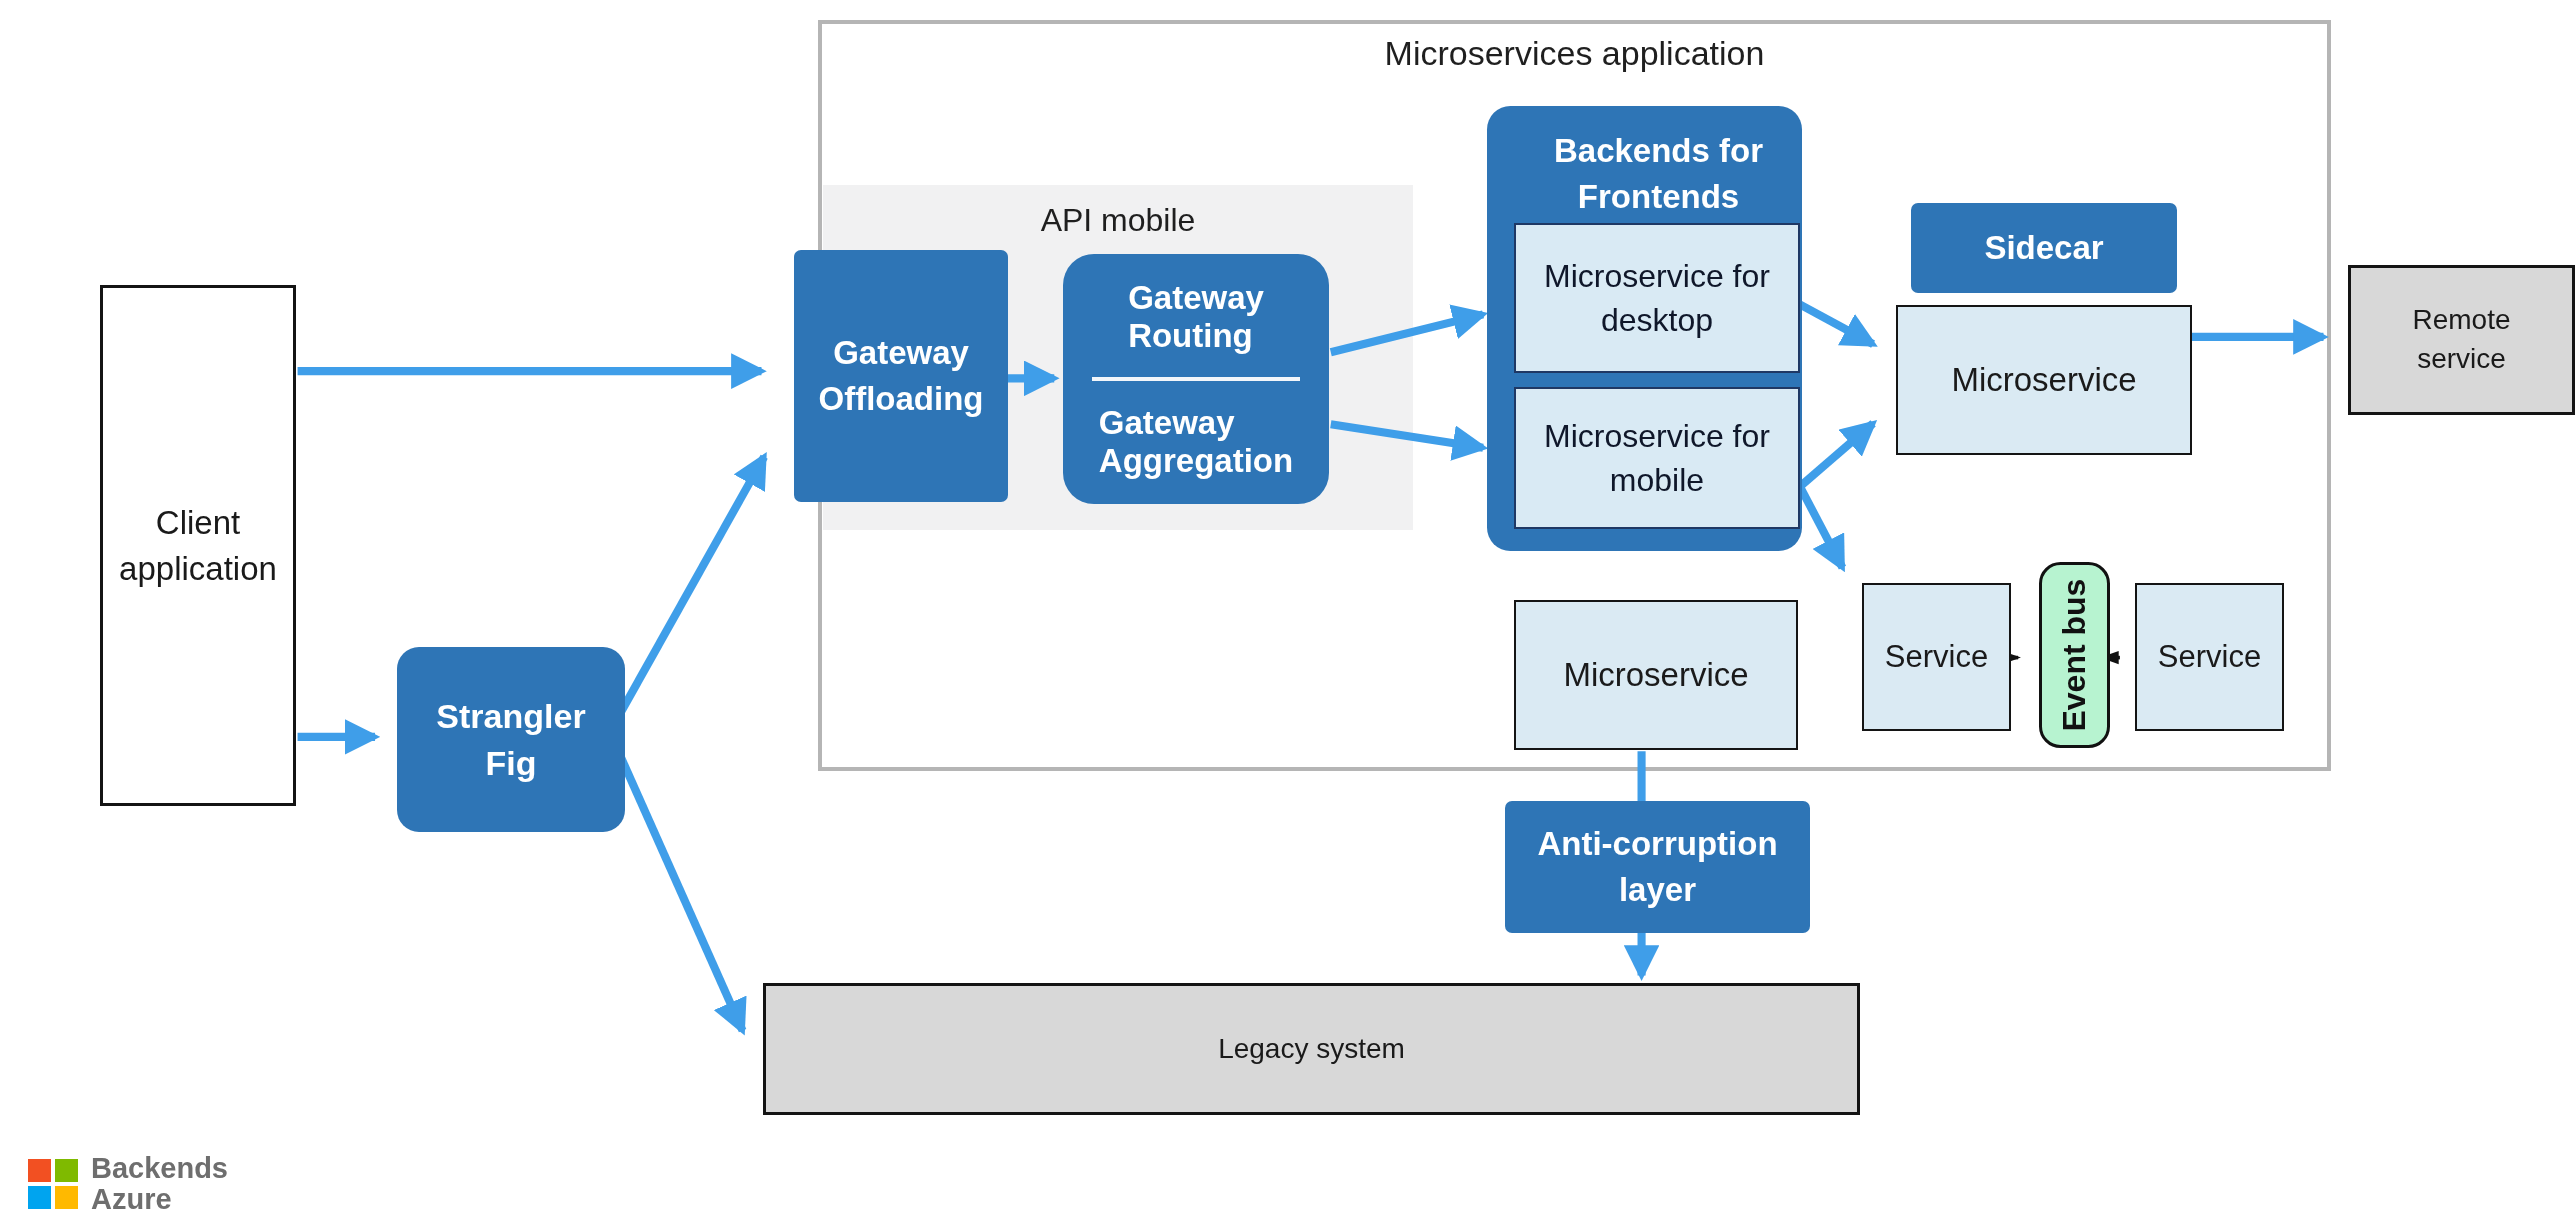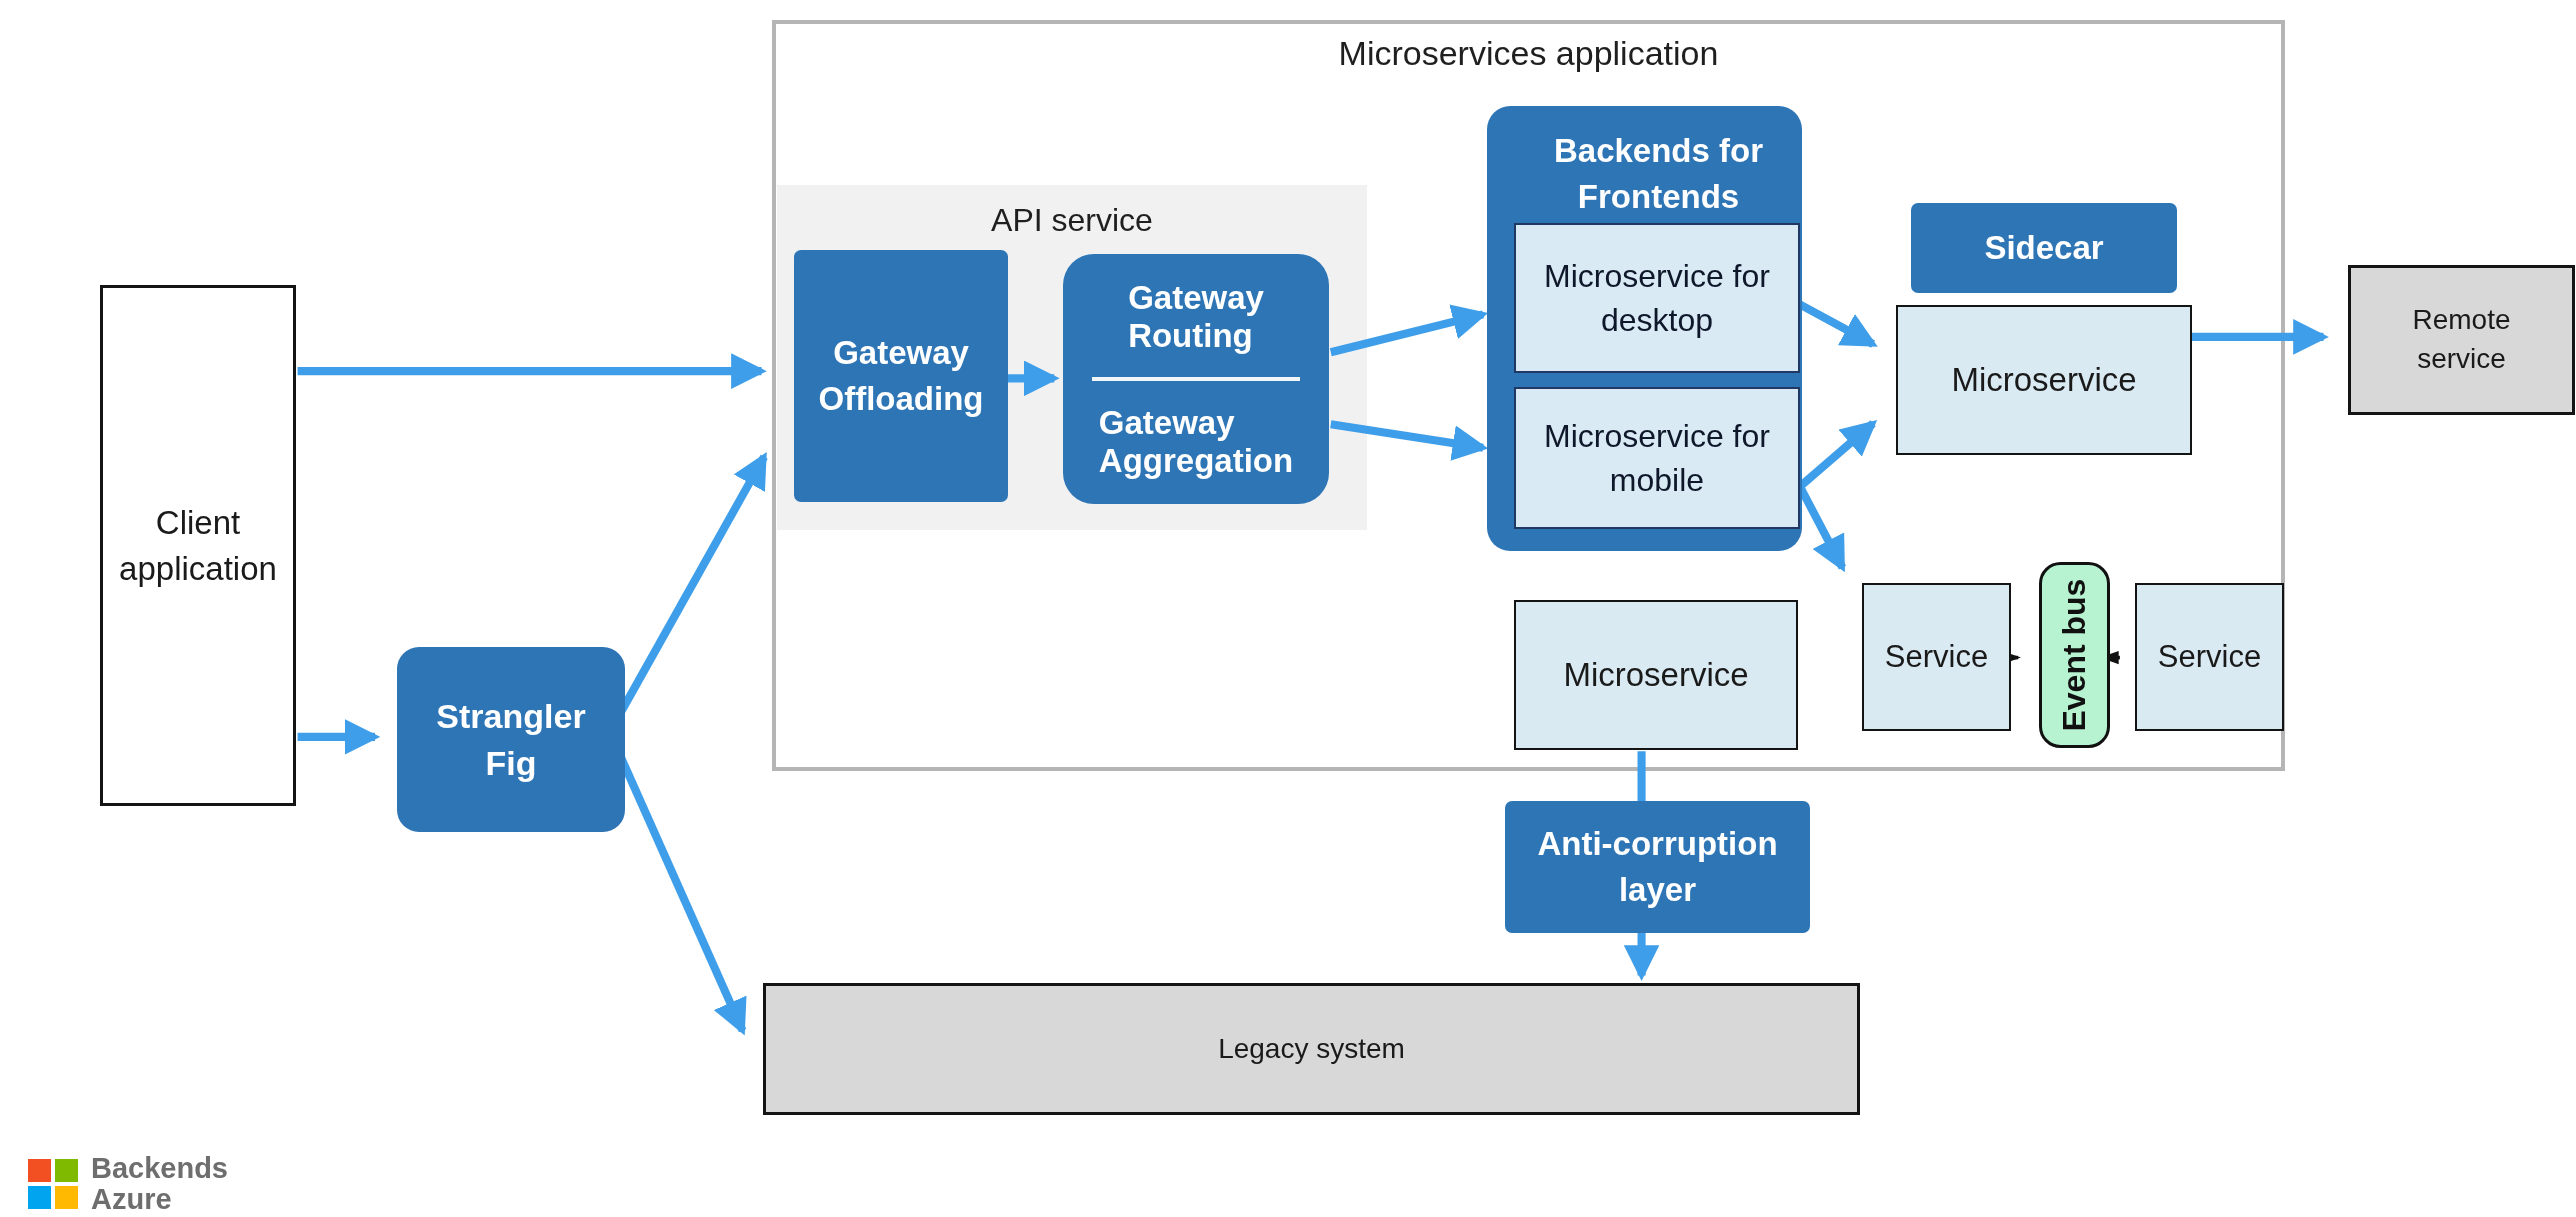--- a/index.html
+++ b/index.html
@@ -12,41 +12,41 @@
   .lightblue{background:#daeaf3;border:2.7px solid #141414;color:#1a1a1a;font-size:32px;}
   .bff-inner{background:#d9eaf4;border:2.7px solid #1f3864;color:#0f172a;font-size:32px;}
   .graybox{background:#d8d8d8;border:3.6px solid #141414;color:#1a1a1a;font-size:28px;}
   .plain{background:#ffffff;border:3.6px solid #141414;color:#1a1a1a;font-size:33px;}
   .r28{border-radius:7px;}
   .container-frame{background:#ffffff;border:4.5px solid #b5b5b5;}
   .panel{background:#f1f1f2;}
   .diagram-label{color:#1f1f1f;text-align:center;}
   svg.wires{position:absolute;left:0;top:0;z-index:2;}
   .node{z-index:3;}
-  .bg{z-index:1;}
+  .bg{z-index:1;margin-left:46px;}
   .divider{position:absolute;left:29px;right:29px;top:123px;height:3.6px;background:#f2f6fa;}
   .split-half{flex:1;display:flex;align-items:center;justify-content:center;white-space:pre-line;}
   .rot{transform:rotate(-90deg);white-space:nowrap;font-weight:bold;color:#111;font-size:32px;}
   .logo-grid{display:grid;grid-template-columns:23.4px 23.4px;grid-template-rows:23.4px 23.4px;gap:3.6px;}
   .logo-sq{width:23.4px;height:23.4px;}
   .sq-red{background:#f25022;} .sq-green{background:#7fba00;}
   .sq-blue{background:#00a4ef;} .sq-yellow{background:#ffb900;}
   .logo-text{color:#6e6e6e;font-size:29px;font-weight:600;line-height:1.0;}
   .logo-text .l2{margin-top:1.8px;}
 </style>
 </head>
 <body>
 
 <div class="abs bg container-frame" style="left:772px;top:20px;width:1513px;height:751px;"></div>
 
 <div class="abs bg diagram-label" style="left:772px;top:34px;width:1513px;font-size:34px;">Microservices application</div>
 
 <div class="abs bg panel" style="left:777px;top:185px;width:590px;height:345px;"></div>
 
-<div class="abs bg diagram-label" style="left:777px;top:202px;width:590px;font-size:32px;">API service</div>
+<div class="abs bg diagram-label" style="left:777px;top:202px;width:590px;font-size:32px;">API mobile</div>
 
 <svg class="wires" width="2576" height="1217" viewBox="0 0 2859 1351">
   <defs>
     <marker id="ab" viewBox="0 0 10 10" refX="8.5" refY="5" markerWidth="4.4" markerHeight="4.4" orient="auto-start-reverse">
       <path d="M0,0 L10,5 L0,10 z" fill="#3f9ee9"></path>
     </marker>
     <marker id="ak" viewBox="0 0 10 10" refX="8.5" refY="5" markerWidth="5.2" markerHeight="5.2" orient="auto-start-reverse">
       <path d="M0,1.5 L10,5 L0,8.5 z" fill="#111111"></path>
     </marker>
   </defs>

